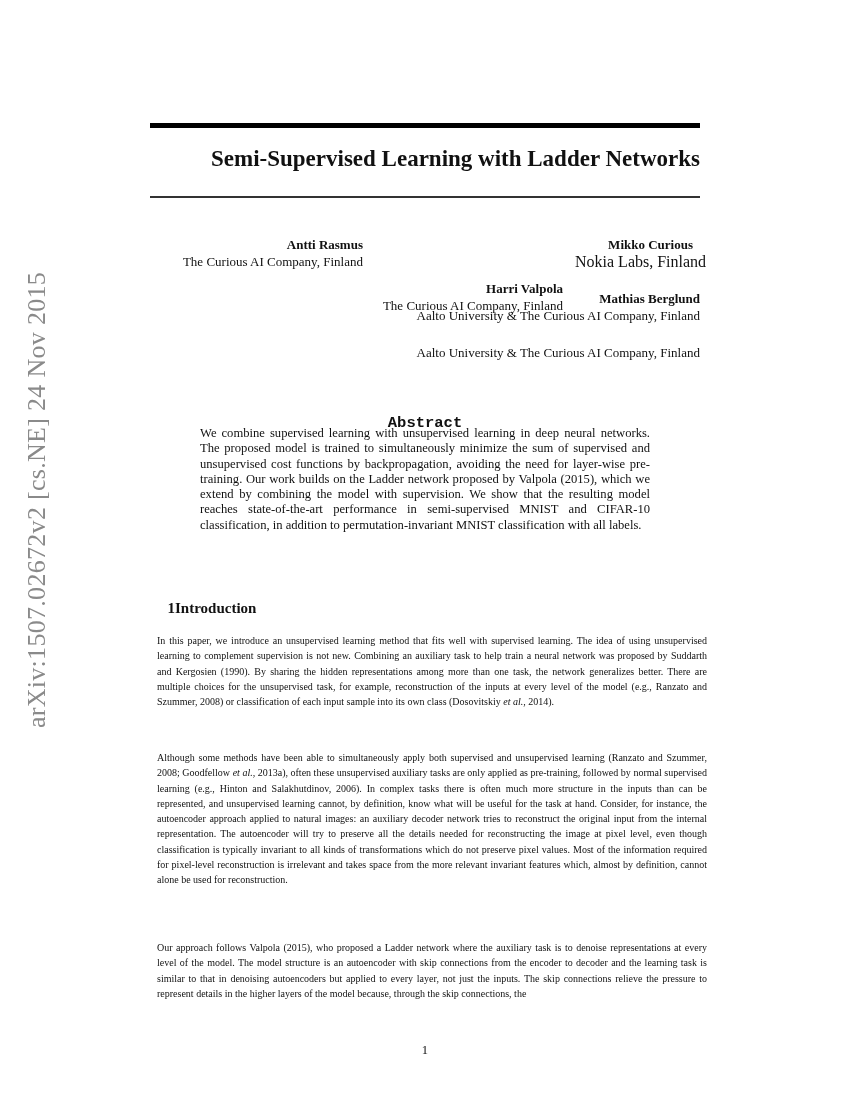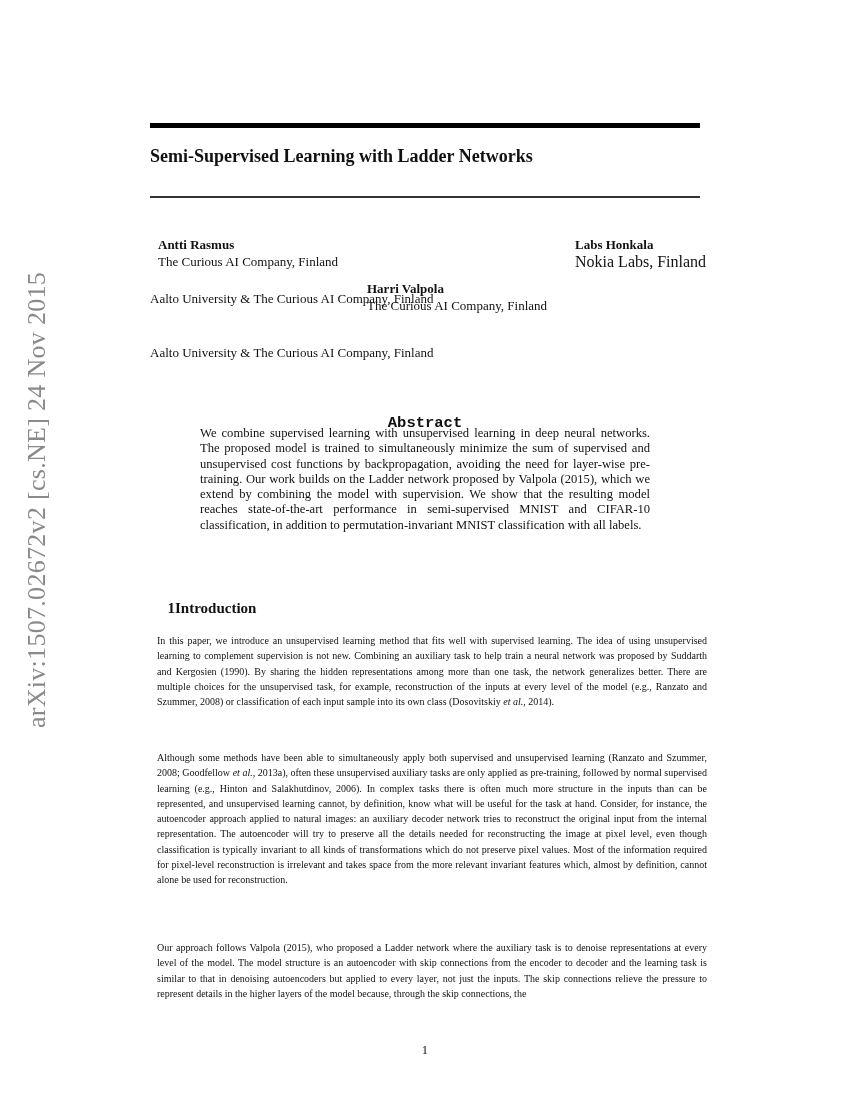--- a/index.html
+++ b/index.html
@@ -4,24 +4,24 @@
 <style>
   html, body { margin: 0; padding: 0; background: #ffffff; }
   body { width: 850px; height: 1100px; position: relative; overflow: hidden;
          font-family: "Liberation Serif", "DejaVu Serif", serif; color: #111; }
   .arxiv-stamp { position: absolute; left: 16px; top: 290px; width: 42px; height: 420px; }
   .arxiv-stamp span { position: absolute; left: 50%; top: 50%;
          transform: translate(-50%, -50%) rotate(-90deg); white-space: nowrap;
          font-size: 26px; color: #8a8a8a; letter-spacing: 0.3px; }
   .page { position: absolute; left: 150px; top: 0; width: 550px; }
   .rule-top { position: absolute; top: 123px; left: 0; width: 550px; height: 5px; background: #000; }
-  .title { position: absolute; top: 146px; left: 0; width: 550px; text-align: left;
-           font-weight: bold; font-size: 18px; }
+  .title { position: absolute; top: 146px; left: 0; width: 550px; text-align: right;
+           font-weight: bold; font-size: 23px; }
   .rule-bottom { position: absolute; top: 196px; left: 0; width: 550px; height: 2px; background: #333; }
-  .author { position: absolute; text-align: left; white-space: nowrap; line-height: 17px; }
+  .author { position: absolute; text-align: right; white-space: nowrap; line-height: 17px; }
   .author .name { font-weight: bold; }
   .abstract-title { position: absolute; top: 414px; left: 0; width: 550px; text-align: center;
            font-weight: bold; font-size: 15.5px; font-family: Liberation Mono, monospace; }
   .abstract-body { position: absolute; top: 426px; left: 50px; width: 450px; font-size: 12.6px;
            line-height: 15.3px; text-align: justify; }
   .section-head { position: absolute; top: 600px; left: 0; font-size: 15px; font-weight: bold; text-align: right; }
   .section-head .num { display: inline-block; width: 25px; }
   .para { position: absolute; left: 7px; width: 550px; font-size: 10px; line-height: 15.3px;
           text-align: justify; hyphens: auto; }
   .page-number { position: absolute; top: 1043px; left: 0; width: 550px; text-align: center; font-size: 12.6px; }
@@ -42,24 +42,25 @@
   <div>
     <div class="author" style="left:8px; top:236px; width:205px;">
       <div class="name" style="font-size:13px;">Antti Rasmus</div>
       <div style="font-size:13px;">The Curious AI Company, Finland</div>
     </div>
     <div class="author" style="left:217px; top:236px; width:196px;margin-top:44px;">
       <div class="name" style="font-size:13px;">Harri Valpola</div>
       <div style="font-size:13px;">The Curious AI Company, Finland</div>
     </div>
     <div class="author" style="left:425px; top:236px; width:118px;">
-      <div class="name" style="font-size:13px;">Labs Honkala</div>
+      <div class="name" style="font-size:13px;">Mikko Curious</div>
       <div style="font-size:16px;">Nokia Labs, Finland</div>
     </div>
     <div class="author" style="left:0; top:290px; width:550px;">
+      <div class="name" style="font-size:13px;">Mathias Berglund</div>
       <div style="font-size:13px;">Aalto University &amp; The Curious AI Company, Finland</div>
     </div>
     <div class="author" style="left:0; top:344px; width:550px;">
       <div style="font-size:13px;">Aalto University &amp; The Curious AI Company, Finland</div>
     </div>
   </div>
 
   <div class="abstract-title">Abstract</div>
   <div class="abstract-body">We combine supervised learning with unsupervised learning in deep neural networks. The proposed model is trained to simultaneously minimize the sum of supervised and unsupervised cost functions by backpropagation, avoiding the need for layer-wise pre-training. Our work builds on the Ladder network proposed by Valpola (2015), which we extend by combining the model with supervision. We show that the resulting model reaches state-of-the-art performance in semi-supervised MNIST and CIFAR-10 classification, in addition to permutation-invariant MNIST classification with all labels.</div>
 

